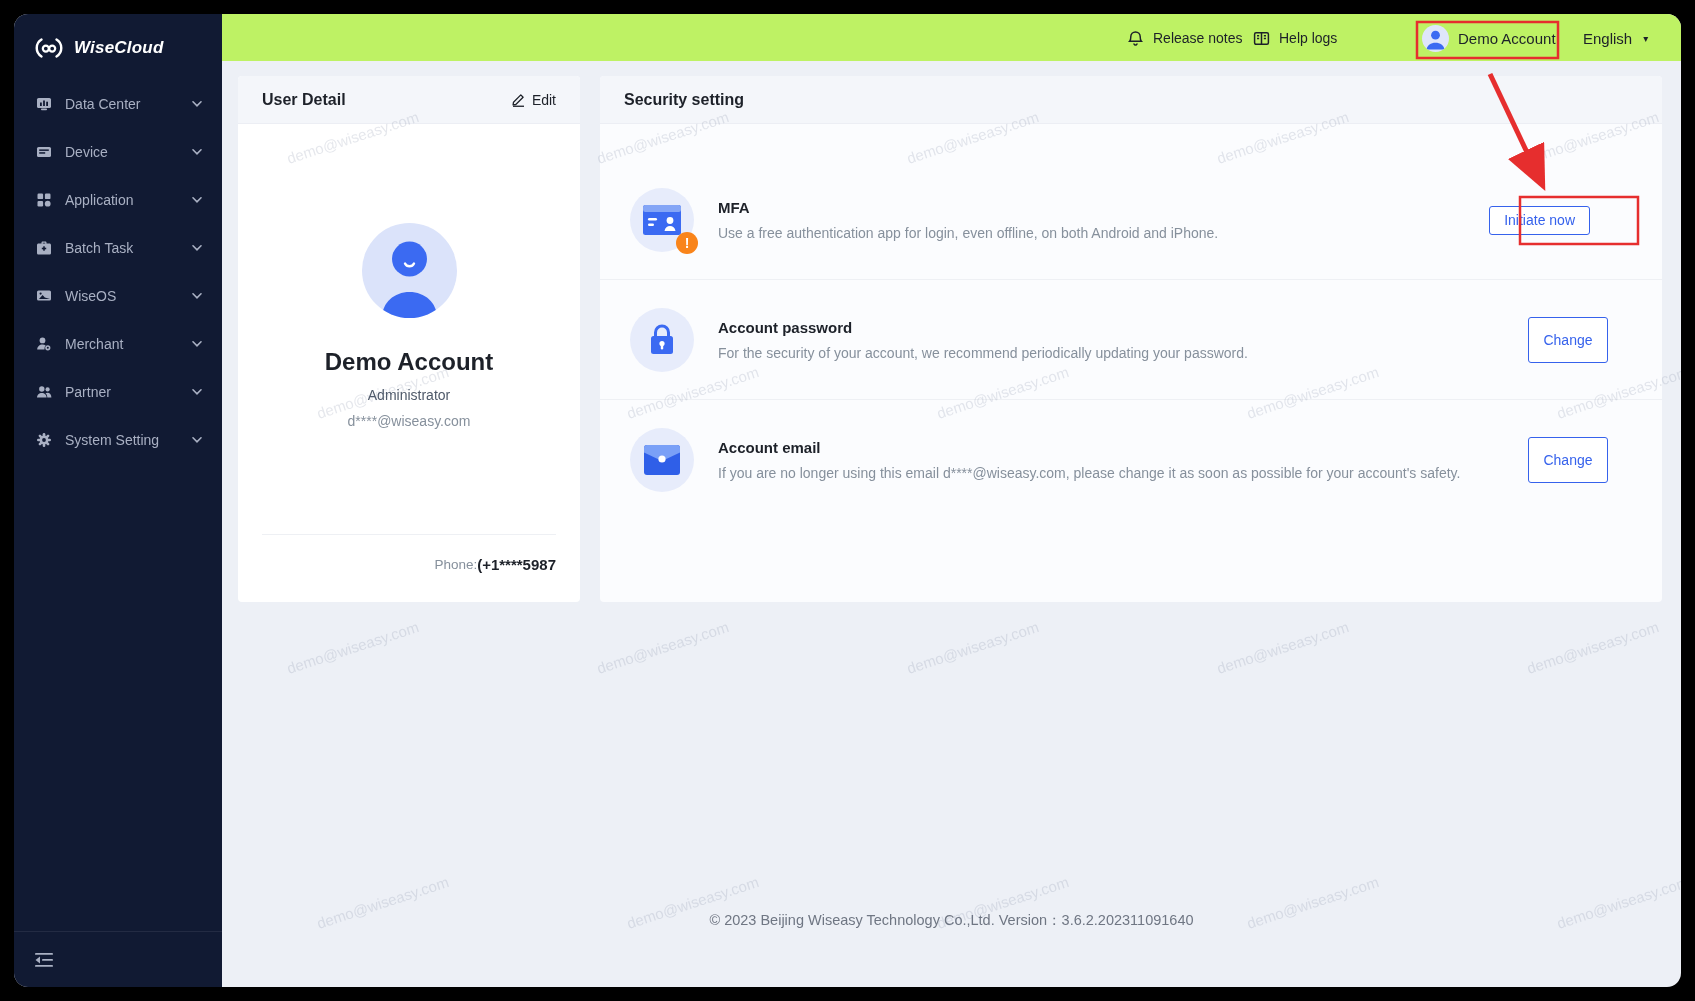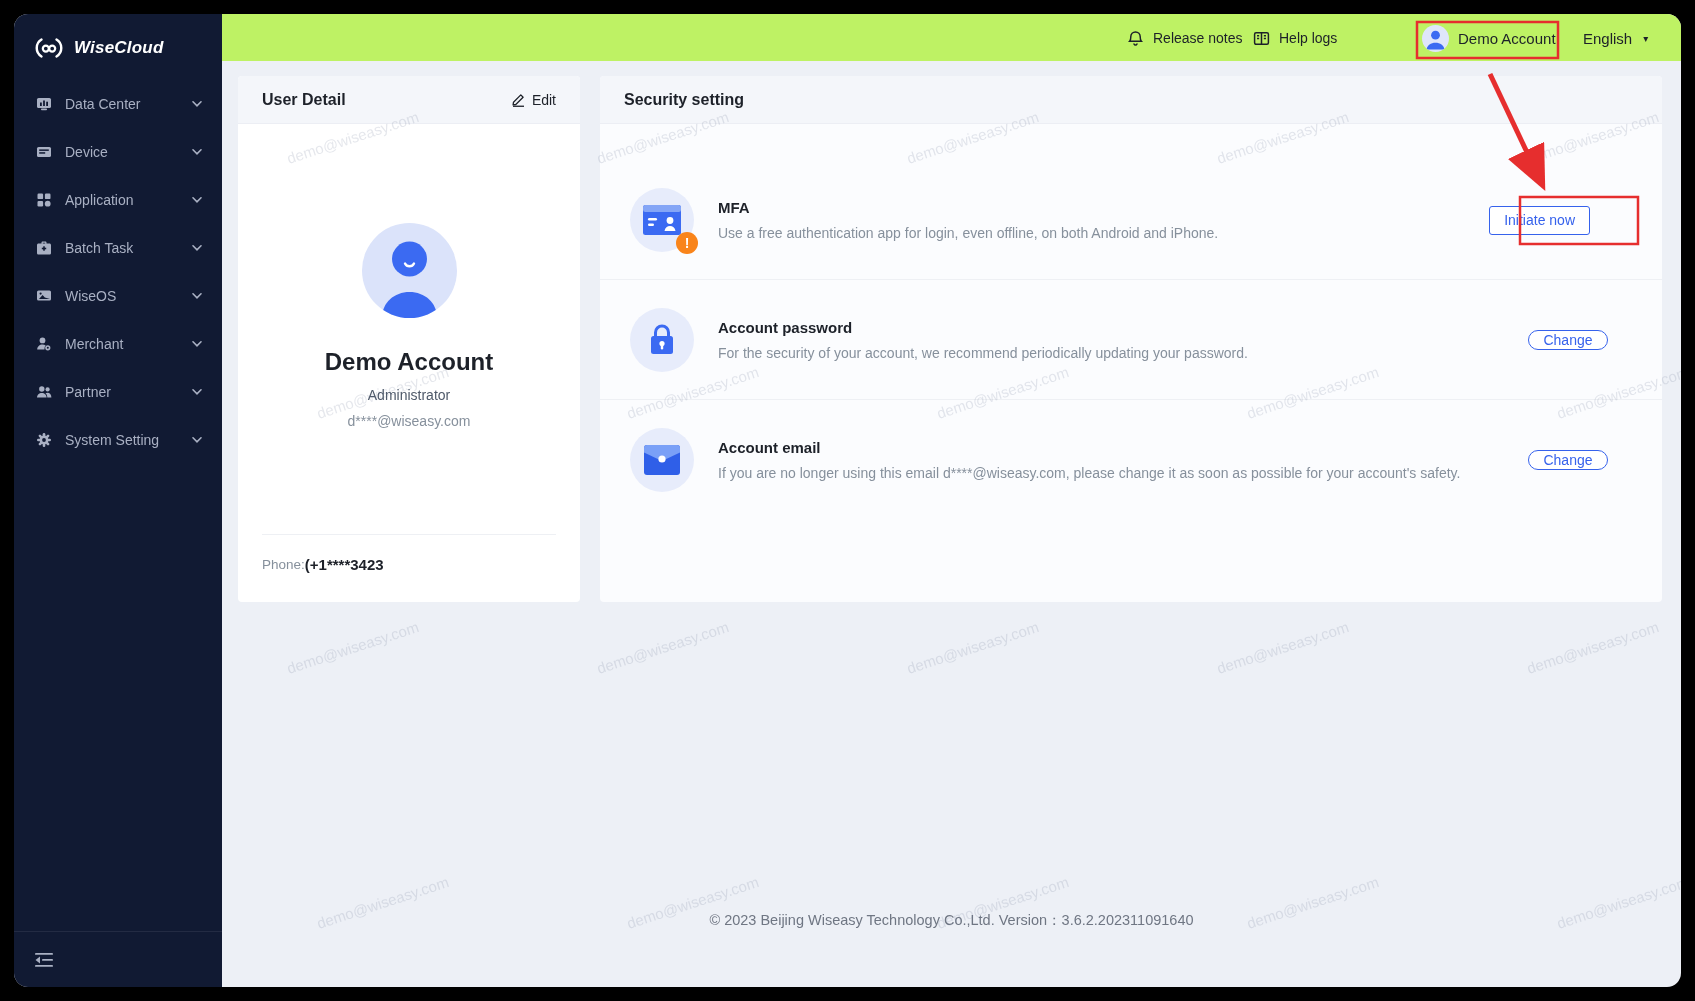--- a/index.html
+++ b/index.html
@@ -34,38 +34,38 @@
   .card-title { font-size:16px; font-weight:700; color:#1d2129; }
 
   .user-card { left:16px; top:14px; width:342px; height:526px; }
   .edit-btn { display:flex; align-items:center; gap:6px; font-size:14px; color:#1d2129; cursor:pointer; }
   .user-body { display:flex; flex-direction:column; align-items:center; }
   .big-avatar { margin-top:99px; width:95px; height:95px; }
   .user-name { margin-top:30px; font-size:24px; font-weight:700; color:#1d2129; }
   .user-role { margin-top:11px; font-size:14px; color:#4e5969; }
   .user-email { margin-top:10px; font-size:14px; color:#86909c; }
   .phone-divider { position:absolute; left:24px; right:24px; top:458px; border-top:1px solid #eef0f4; }
-  .phone-row { position:absolute; left:24px; right:24px; top:480px; display:flex; justify-content:flex-start; align-items:center; }
+  .phone-row { position:absolute; left:24px; right:24px; top:480px; display:flex; justify-content:flex-end; align-items:center; }
   .phone-label { font-size:13.5px; color:#86909c; }
   .phone-value { font-size:15px; font-weight:700; color:#1d2129; }
 
   .sec-card { left:378px; top:14px; width:1062px; height:526px; background:#fbfcfe; }
   .sec-body { padding:36px 0 0 0; }
   .sec-row { position:relative; display:flex; align-items:center; padding:28px 30px 27px 30px; }
   .sec-row + .sec-row { border-top:1px solid #eef0f4; }
   .sec-icon-wrap { position:relative; width:64px; height:64px; flex:0 0 auto; }
   .sec-icon-circle { width:64px; height:64px; border-radius:50%; background:#e7ecfb; display:flex; align-items:center; justify-content:center; }
   .sec-badge { position:absolute; right:-4px; bottom:-2px; width:22px; height:22px; border-radius:50%; background:#f9841a; color:#fff; font-size:14px; font-weight:700; display:flex; align-items:center; justify-content:center; }
   .sec-texts { margin-left:24px; }
   .sec-row-title { font-size:15px; font-weight:700; color:#1d2129; }
   .sec-row-desc { margin-top:9px; font-size:14px; color:#86909c; }
   .sec-action { margin-left:auto; margin-right:24px; }
   .btn-outline { background:#fff; border:1px solid #3662ec; color:#3662ec; font-size:14px; border-radius:3px; cursor:pointer; font-family:"Liberation Sans", sans-serif; }
   .btn-initiate { height:29px; padding:0 14px; margin-right:18px; }
-  .btn-change { height:20px; width:80px;border-radius:11px; }
+  .btn-change { height:46px; width:80px; }
 
   .footer { position:absolute; left:0; right:0; top:849px; text-align:center; font-size:14.5px; color:#6f7683; }
 
   
   .wm-layer { position:absolute; left:208px; top:48px; width:1459px; height:925px; pointer-events:none; z-index:5; overflow:hidden; }
   .wm { position:absolute; font-size:15px; color:rgba(100,110,145,.17); transform:rotate(-18deg); white-space:nowrap; }
 
   
   .annotations { position:absolute; left:0; top:0; width:1667px; height:973px; z-index:10; pointer-events:none; }
 </style>
@@ -273,21 +273,21 @@
             <path d="M20 95c0-15.5 12.3-26 27.5-26S75 79.5 75 95z" fill="#3b6af2"></path>
           </g>
         </svg>
         <div class="user-name">Demo Account</div>
         <div class="user-role">Administrator</div>
         <div class="user-email">d****@wiseasy.com</div>
       </div>
       <div class="phone-divider"></div>
       <div class="phone-row">
         <span class="phone-label">Phone:</span>
-        <span class="phone-value">(+1****3423</span>
+        <span class="phone-value">(+1****5987</span>
       </div>
     </div>
 
     <div class="card sec-card">
       <div class="card-header">
         <span class="card-title">Security setting</span>
       </div>
       <div class="sec-body">
 
         <div class="sec-row">

